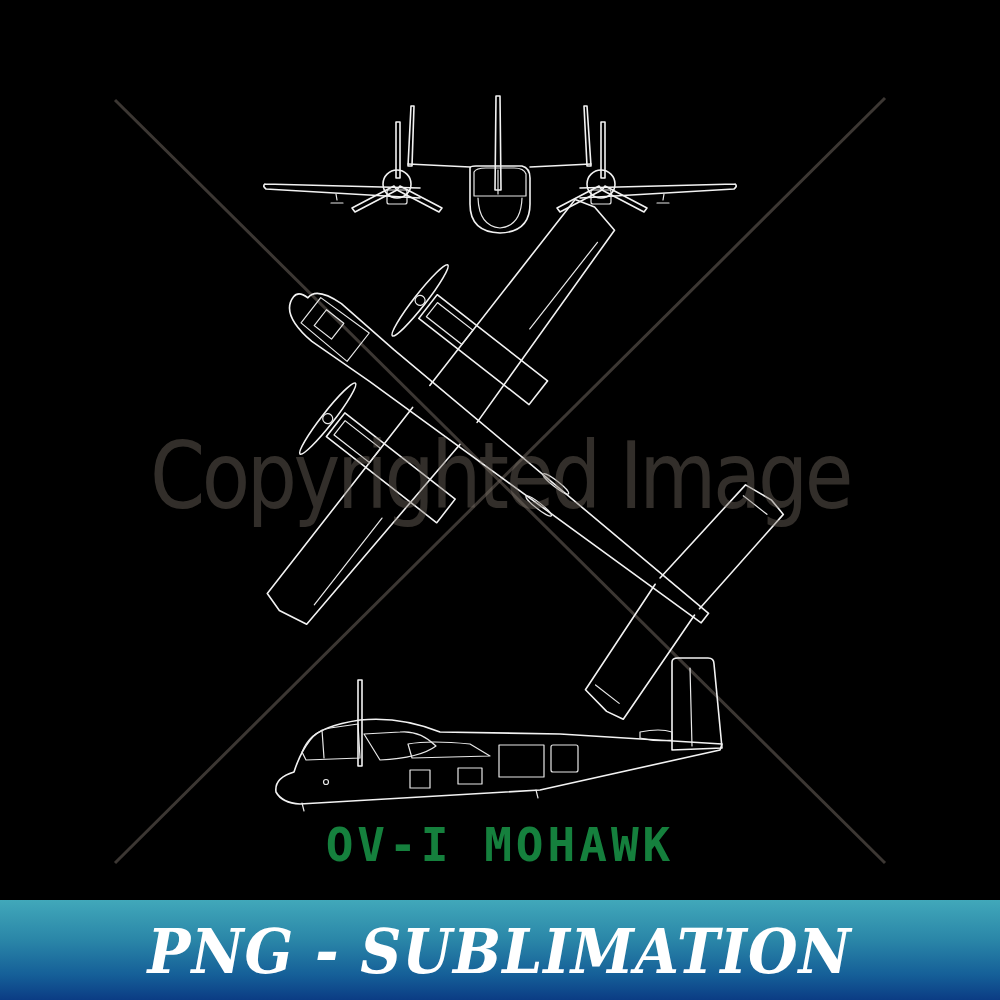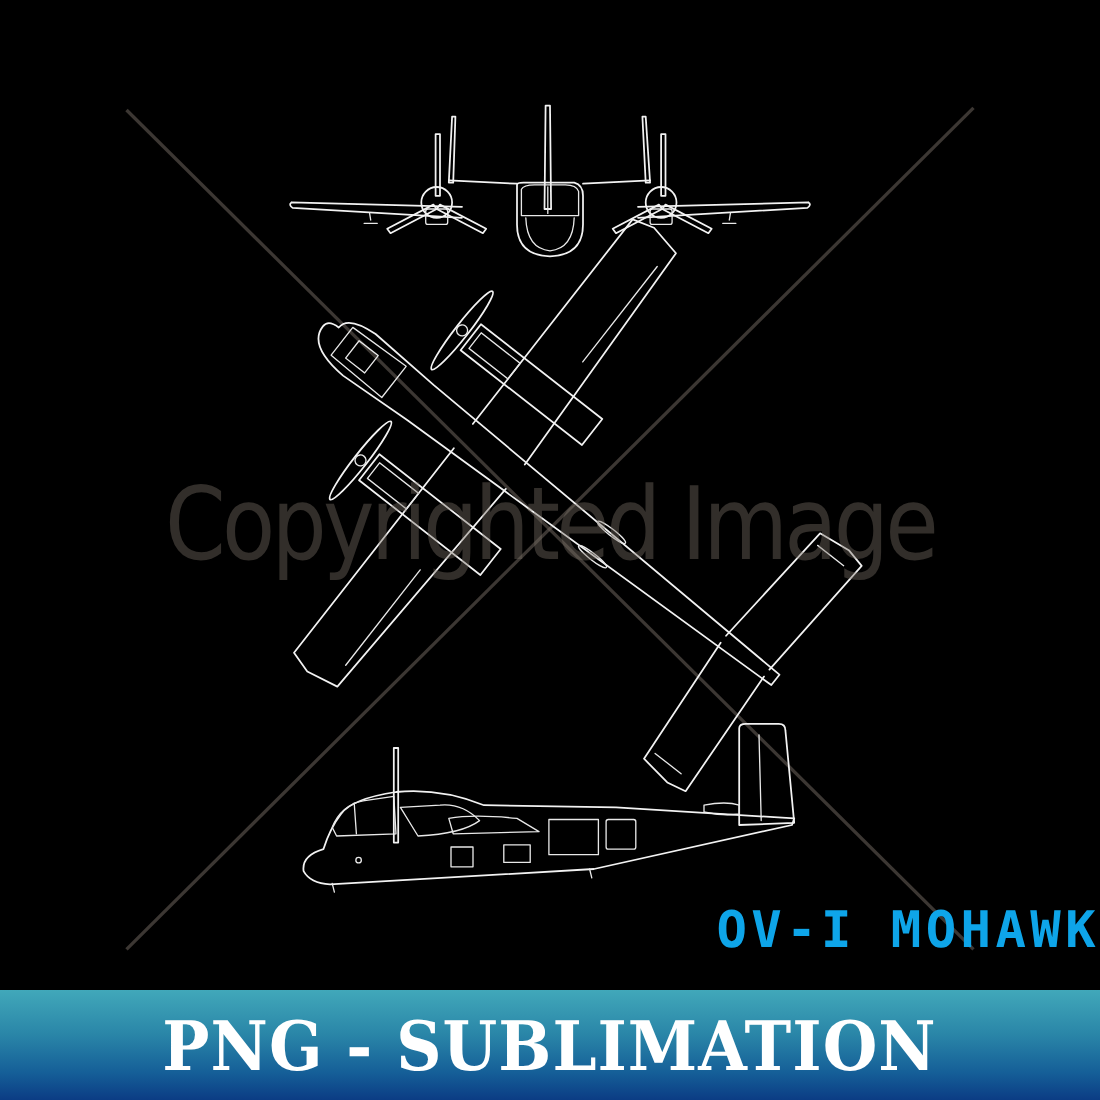--- a/index.html
+++ b/index.html
@@ -6,28 +6,28 @@
     body { width: 1000px; height: 1000px; position: relative; overflow: hidden; font-family: "DejaVu Sans", sans-serif; }
     .canvas { position: absolute; left: 0; top: 0; width: 1000px; height: 900px; background: #000; margin-top: 28px; }
     .art { position: absolute; left: 0; top: 0; width: 1000px; height: 900px; }
     .watermark-text {
       position: absolute; left: 0; width: 1000px; top: 395px; text-align: center;
       font-family: "DejaVu Sans", sans-serif; font-size: 92px; letter-spacing: -4px;
       color: rgba(120,110,100,0.42); pointer-events: none; white-space: nowrap;
       transform: scaleX(0.86);
     }
     .title {
-      position: absolute; left: 0; width: 1000px; top: 790px; text-align: right;
+      position: absolute; left: 0; width: 1000px; top: 790px; text-align: center;
       font-family: "DejaVu Sans Mono", monospace; font-weight: bold; font-size: 46px;
-      letter-spacing: 4px; color: #0ea5e9;
+      letter-spacing: 4px; color: #15803d;
     }
     .banner {
       position: absolute; left: 0; top: 900px; width: 1000px; height: 100px;
       background: linear-gradient(to bottom, #41a8ba 0%, #2a86a8 40%, #155f98 75%, #0b3c84 100%);
-      display: flex; align-items: center; justify-content: center;
+      display: flex; align-items: center; justify-content: center; font-style: italic;
     }
     .banner-text {
       font-family: "DejaVu Serif", serif; font-weight: bold; font-size: 62px;
       color: #ffffff; letter-spacing: 1px; transform: scaleX(0.92); margin-top: 2px;
     }
     svg .ln { fill: none; stroke: #f2f2f2; stroke-width: 1.6; stroke-linejoin: round; stroke-linecap: round; }
     svg .ln2 { fill: none; stroke: #e8e8e8; stroke-width: 1.2; stroke-linejoin: round; stroke-linecap: round; }
     svg .wm { stroke: rgba(110,100,92,0.55); stroke-width: 3; }
   </style>
 </head>

